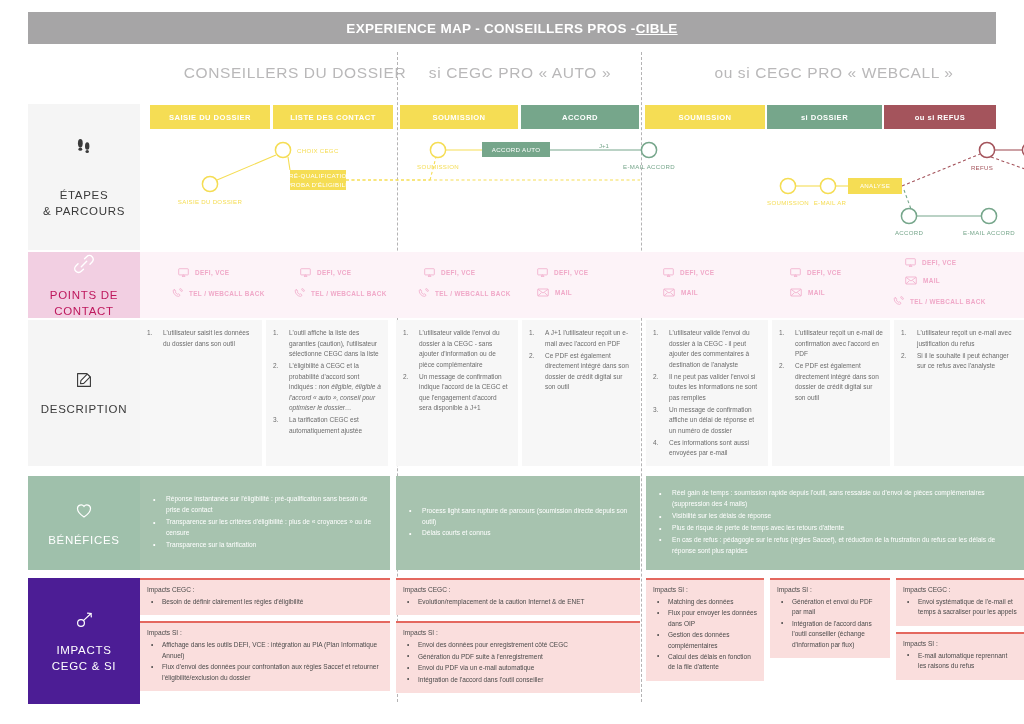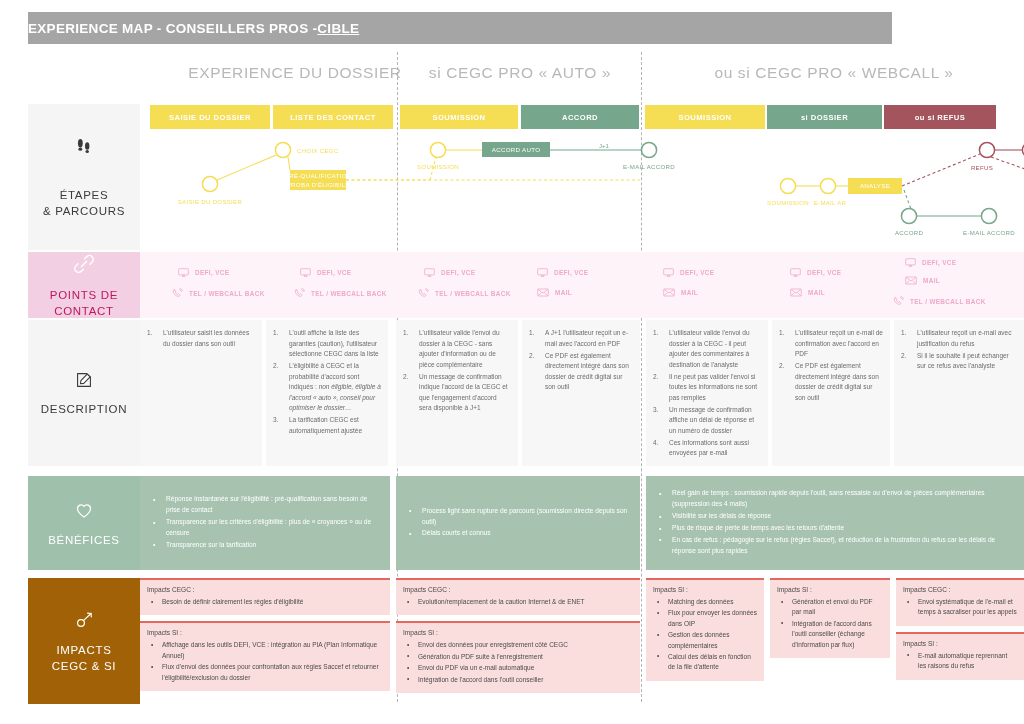--- a/index.html
+++ b/index.html
@@ -6,23 +6,23 @@
   html, body {
     width: 1024px; height: 724px;
     background: #ffffff;
     font-family: "Liberation Sans", sans-serif;
     overflow: hidden;
   }
   #root { position: relative; width: 1024px; height: 724px; background:#fff; }
 
   
   .titlebar {
-    position: absolute; left: 28px; top: 12px; width: 864px; height: 32px;
+    position: absolute; left: 28px; top: 12px; width: 968px; height: 32px;
     background: #a6a5a6; color: #ffffff;
-    display: flex; align-items: center; justify-content: flex-start;
+    display: flex; align-items: center; justify-content: center;
     font-size: 13.5px; font-weight: bold; letter-spacing: .3px;
   }
   .titlebar .u { text-decoration: underline; }
 
   
   .phase {
     position: absolute; top: 58px; height: 30px;
     display: flex; align-items: center; justify-content: center;
     color: #b9b8b9; font-size: 15.5px; letter-spacing: .6px;
     font-family: "Liberation Sans", sans-serif; font-weight: 300;
@@ -36,21 +36,21 @@
   
   .rail {
     position: absolute; left: 28px; width: 112px;
     display: flex; flex-direction: column; align-items: center; justify-content: center;
     text-align: center;
   }
   .rail .lbl { font-size: 11.5px; letter-spacing: .7px; line-height: 1.35; margin-top: 7px; }
   .rail-grey { background: #f5f5f5; color: #3a3a3a; }
   .rail-pink { background: #f2cfe2; color: #be185d; }
   .rail-green{ background: #9fc0ab; color: #ffffff; }
-  .rail-red  { background: #a16207; color: #ffffff; }
+  .rail-red  { background: #4c1d95; color: #ffffff; }
 
   
   .chip {
     position: absolute; height: 24px;
     display: flex; align-items: center; justify-content: center;
     color: #ffffff; font-size: 7.6px; font-weight: bold; letter-spacing: .45px;
   }
   .chip.yellow { background: #f5dd54; }
   .chip.green  { background: #76a68b; }
   .chip.red    { background: #a4545c; }
@@ -116,21 +116,21 @@
 </head>
 <body>
 <div id="root">
 
 <div class="titlebar">
   <span>EXPERIENCE MAP - CONSEILLERS PROS - </span>
       <span class="u">CIBLE</span>
 </div>
 
 <div id="phases">
-      <div class="phase" style="left: 150px; width: 290px;">EXPERIENCE DU DOSSIER</div>
+      <div class="phase" style="left: 150px; width: 290px;">CONSEILLERS DU DOSSIER</div>
       <div class="phase" style="left: 400px; width: 240px;">si CEGC PRO « AUTO »</div>
       <div class="phase" style="left: 645px; width: 378px;">ou si CEGC PRO « WEBCALL »</div>
     </div>
 <div id="seps">
       <div class="vsep" style="left: 397px; top: 52px; height: 650px;"></div>
       <div class="vsep" style="left: 641px; top: 52px; height: 650px;"></div>
     </div>
 <div id="rail">
       <div class="rail rail-grey" style="top: 104px; height: 146px; gap: 20px;">
         <span><svg width="22" height="22" viewBox="0 0 24 24">

